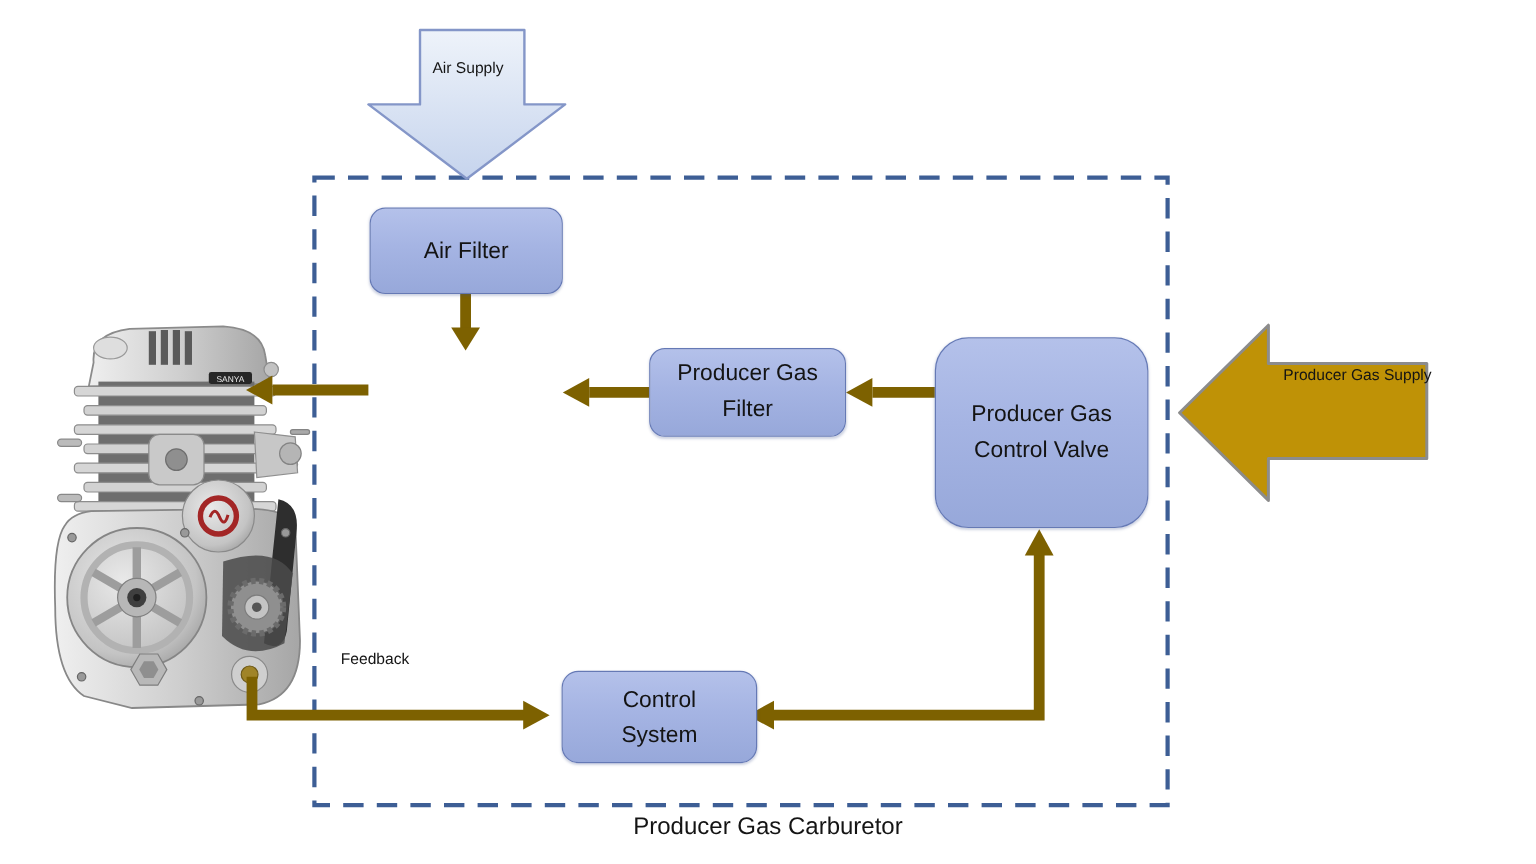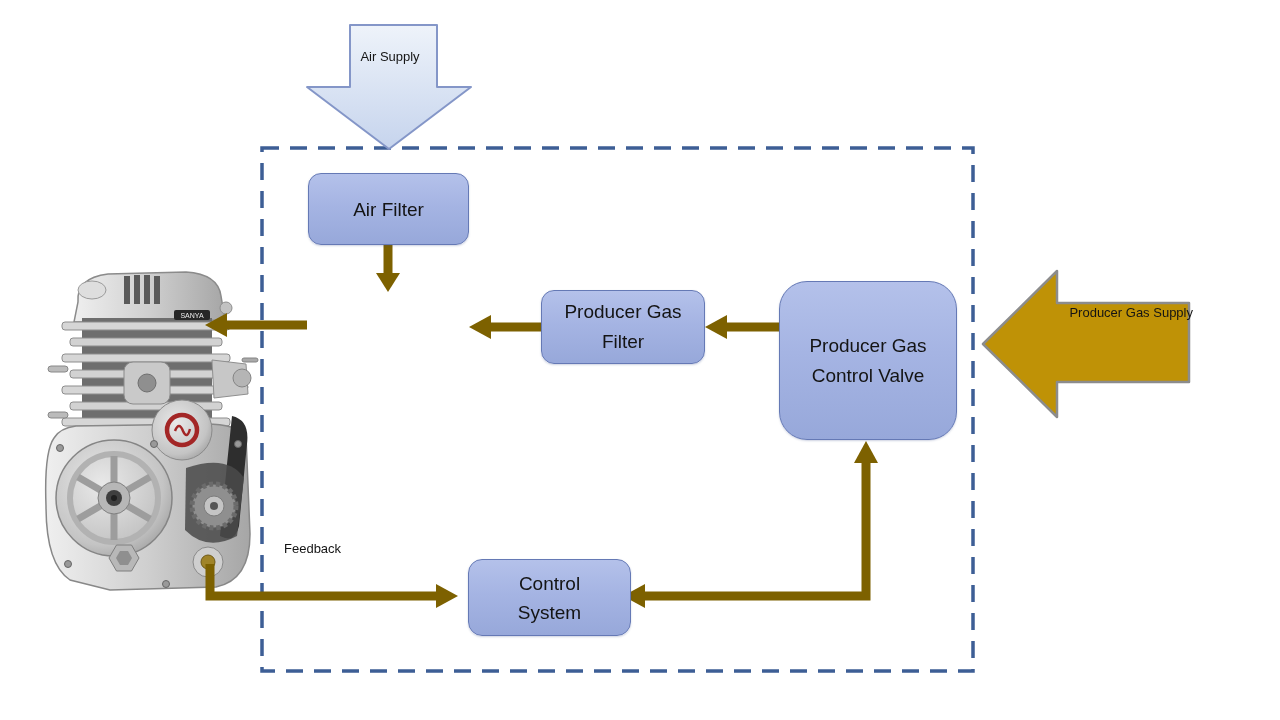--- a/index.html
+++ b/index.html
@@ -195,14 +195,15 @@
   <div class="node n-pg-valve">
     <span class="lbl">Producer Gas Control Valve</span>
   </div>
   <div class="node n-control-system">
     <span class="lbl">Control System</span>
   </div>
 
   <div class="flabel air-supply-label">Air Supply</div>
   <div class="flabel pg-supply-label">Producer Gas Supply</div>
   <div class="flabel feedback-label">Feedback</div>
+  <div class="flabel diagram-title">Producer Gas Carburetor</div>
 
 </div>
 
 </body></html>

